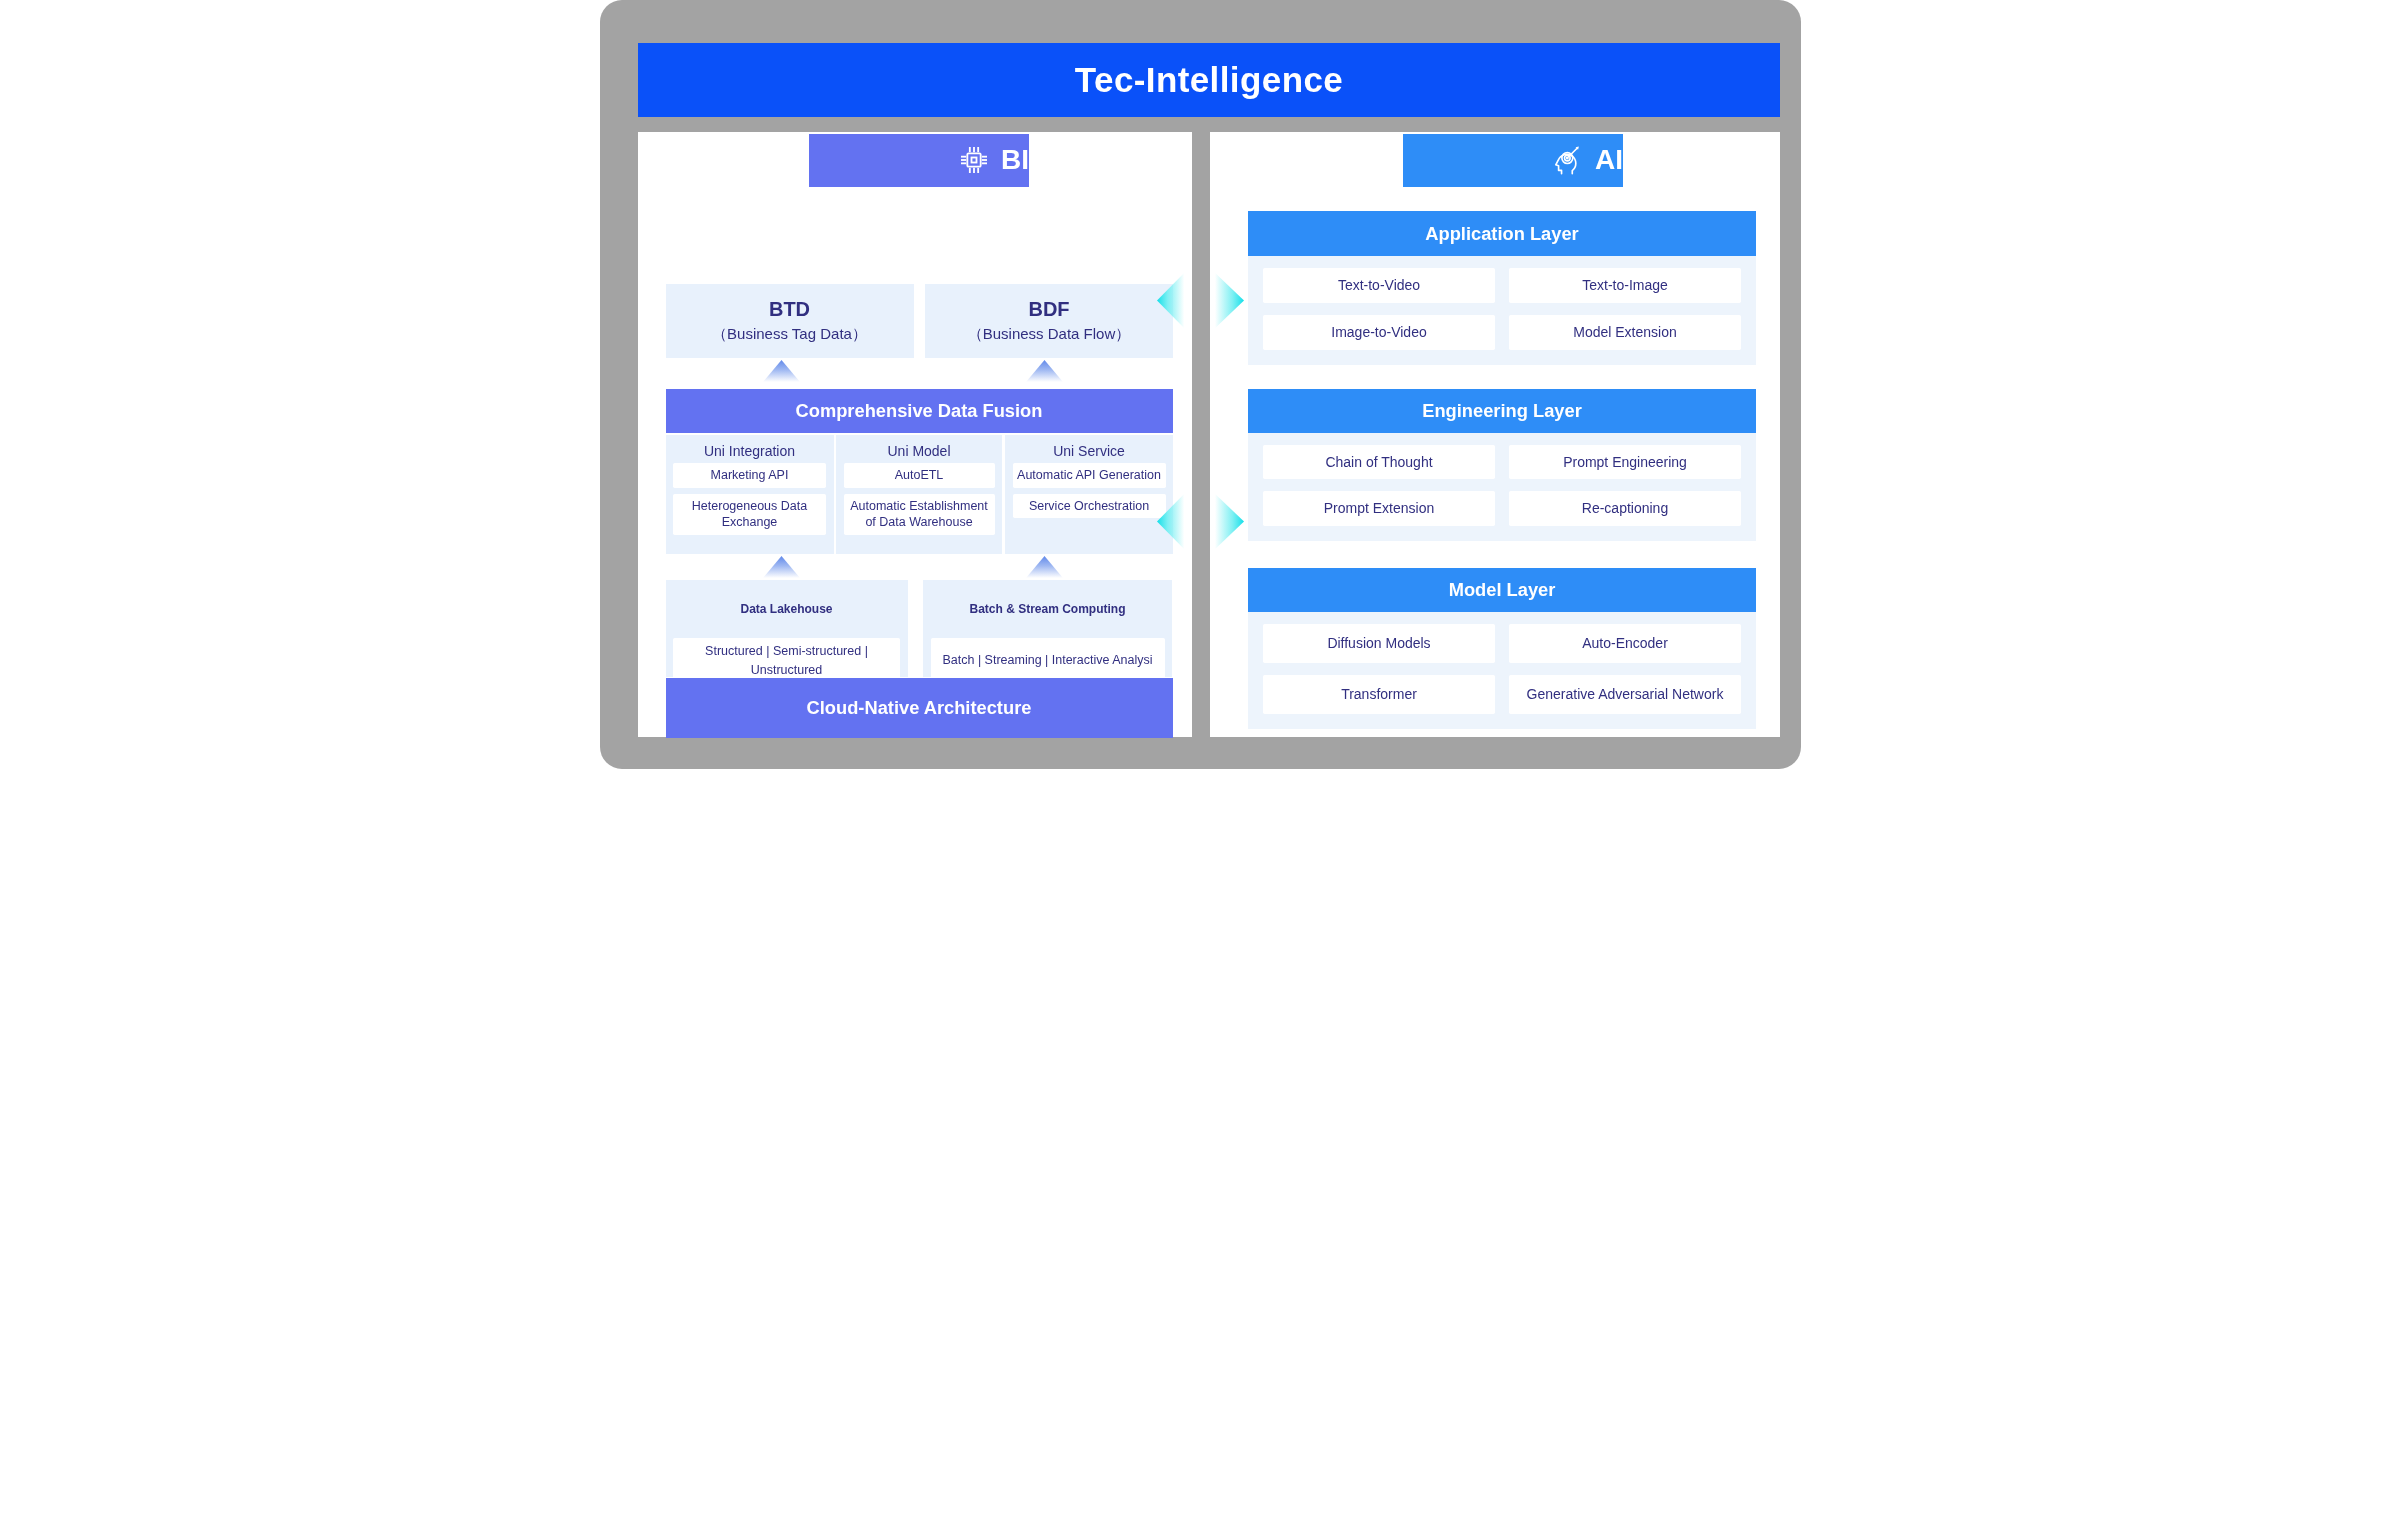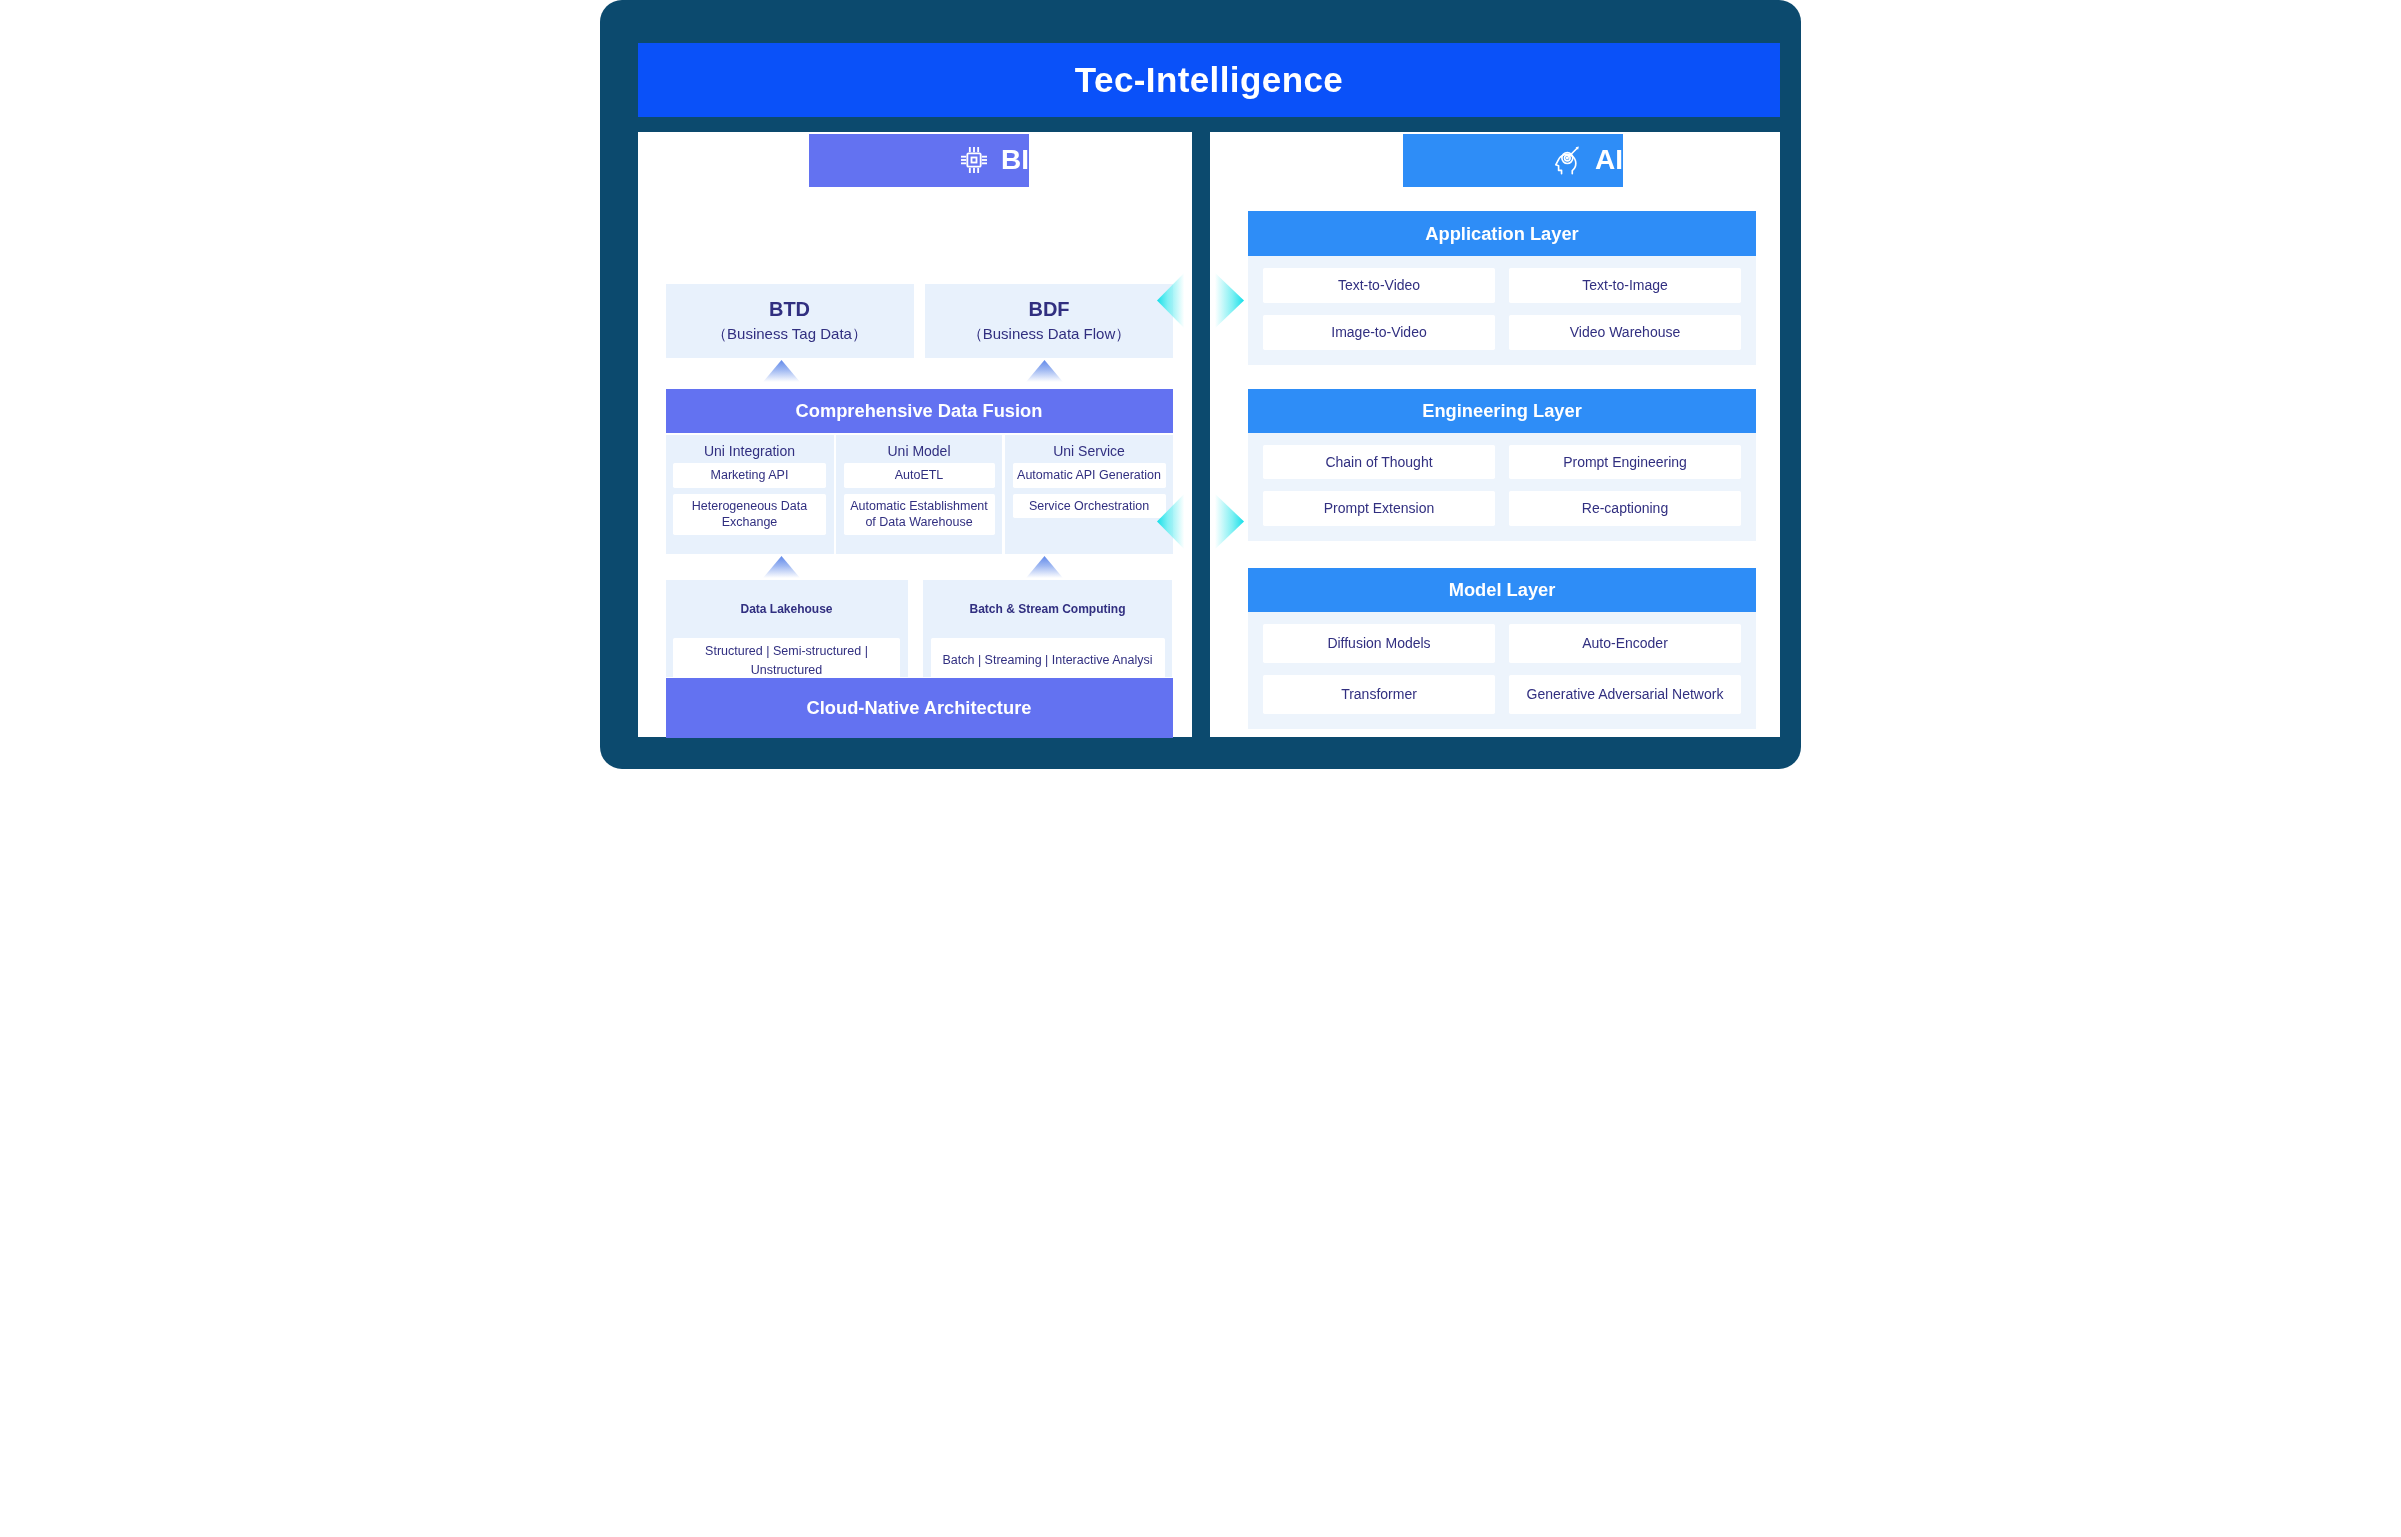--- a/index.html
+++ b/index.html
@@ -1,17 +1,17 @@
 <!DOCTYPE html>
 <html style="font-size:13.3px"><head>
 <meta charset="utf-8">
 <style>
   html,body{margin:0;padding:0;background:#ffffff;}
   .page{
-    position:relative;width:1201px;height:769px;background:#0c4a6e;
+    position:relative;width:1201px;height:769px;background:#a3a3a3;
     border-radius:22px;overflow:hidden;margin:0 auto;
     font-family:"Liberation Sans",sans-serif;color:#312F80;
   }
   
   .title-bar{
     position:absolute;left:38px;top:43px;width:1142px;height:74px;
     background:#0A51F9;display:flex;align-items:center;justify-content:center;
   }
   .title-bar h1{margin:0;font-size:35px;font-weight:700;color:#ffffff;letter-spacing:0.4px;}
   
@@ -205,21 +205,21 @@
         </svg>
       </span>
       <span>AI</span>
     </div>
 
     <div class="layer-header lh-app">Application Layer</div>
     <div class="layer-body lb-app">
       <div class="layer-cell">Text-to-Video</div>
       <div class="layer-cell">Text-to-Image</div>
       <div class="layer-cell">Image-to-Video</div>
-      <div class="layer-cell">Video Warehouse</div>
+      <div class="layer-cell">Model Extension</div>
     </div>
 
     <div class="layer-header lh-eng">Engineering Layer</div>
     <div class="layer-body lb-eng">
       <div class="layer-cell">Chain of Thought</div>
       <div class="layer-cell">Prompt Engineering</div>
       <div class="layer-cell">Prompt Extension</div>
       <div class="layer-cell">Re-captioning</div>
     </div>
 

